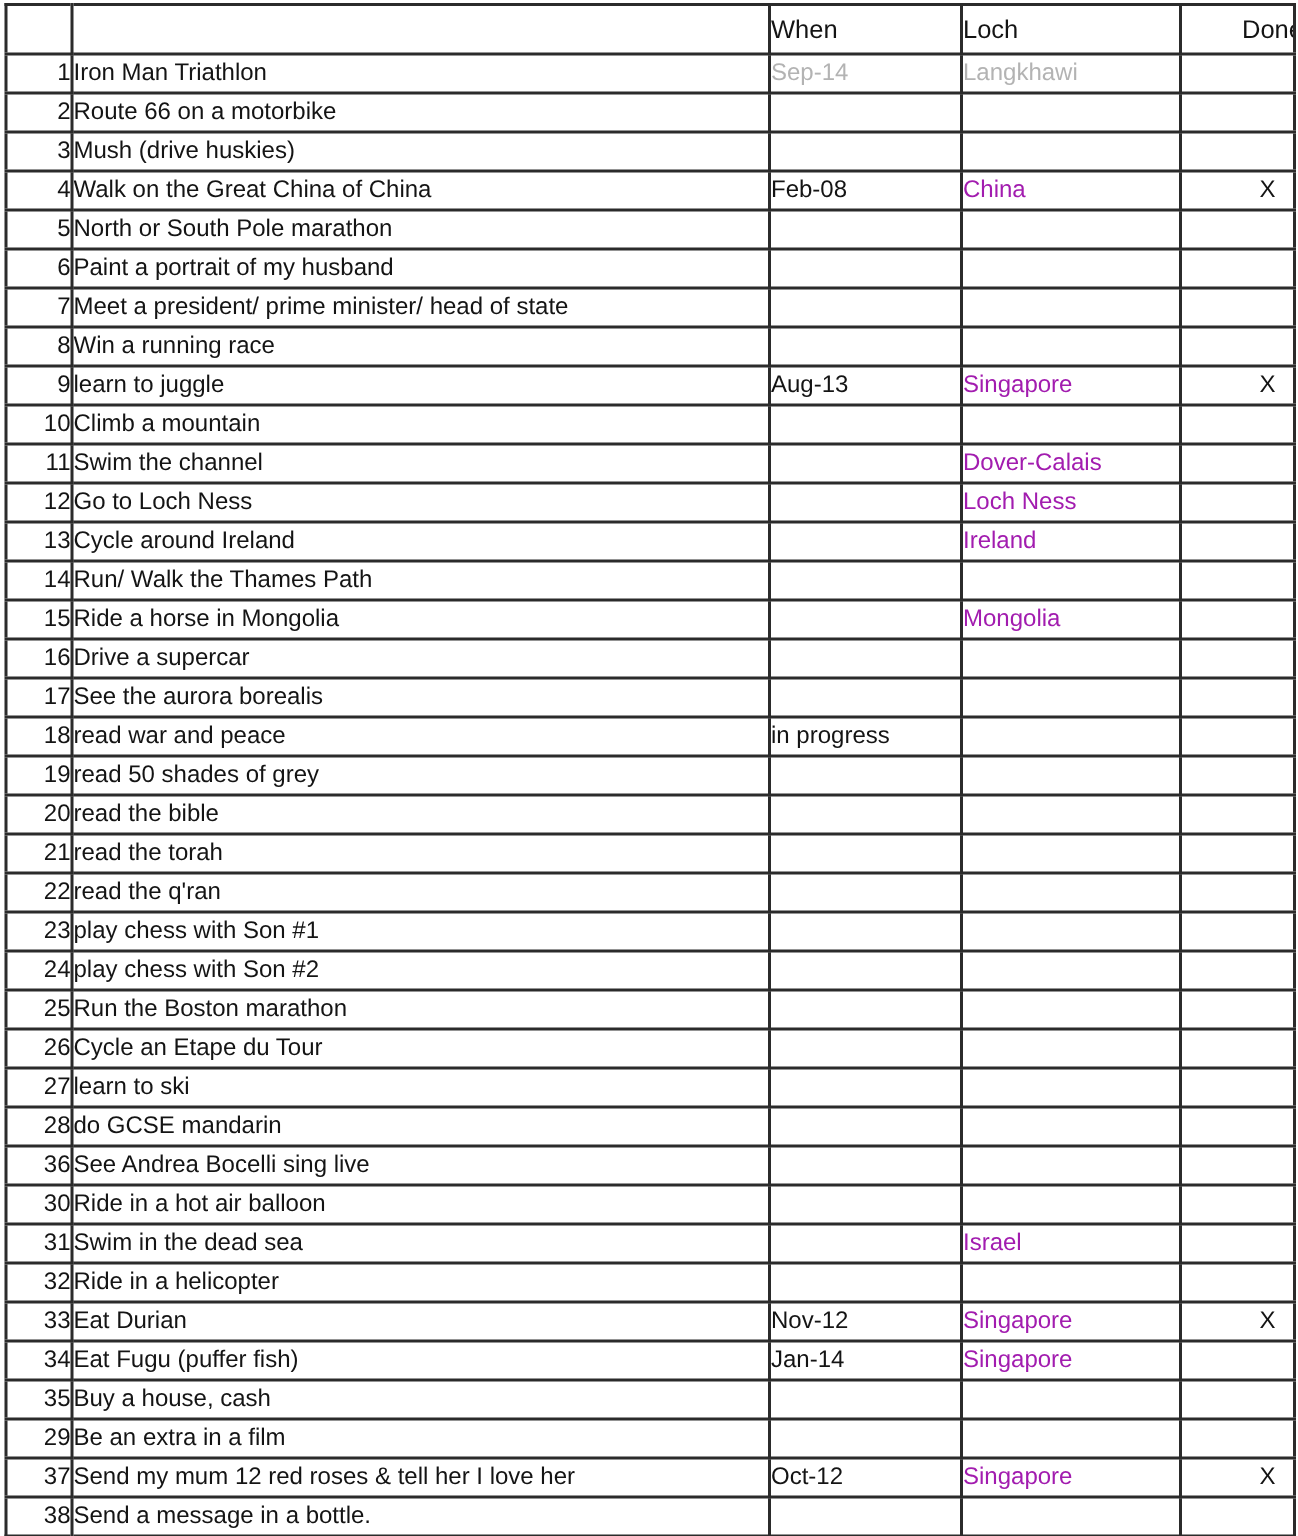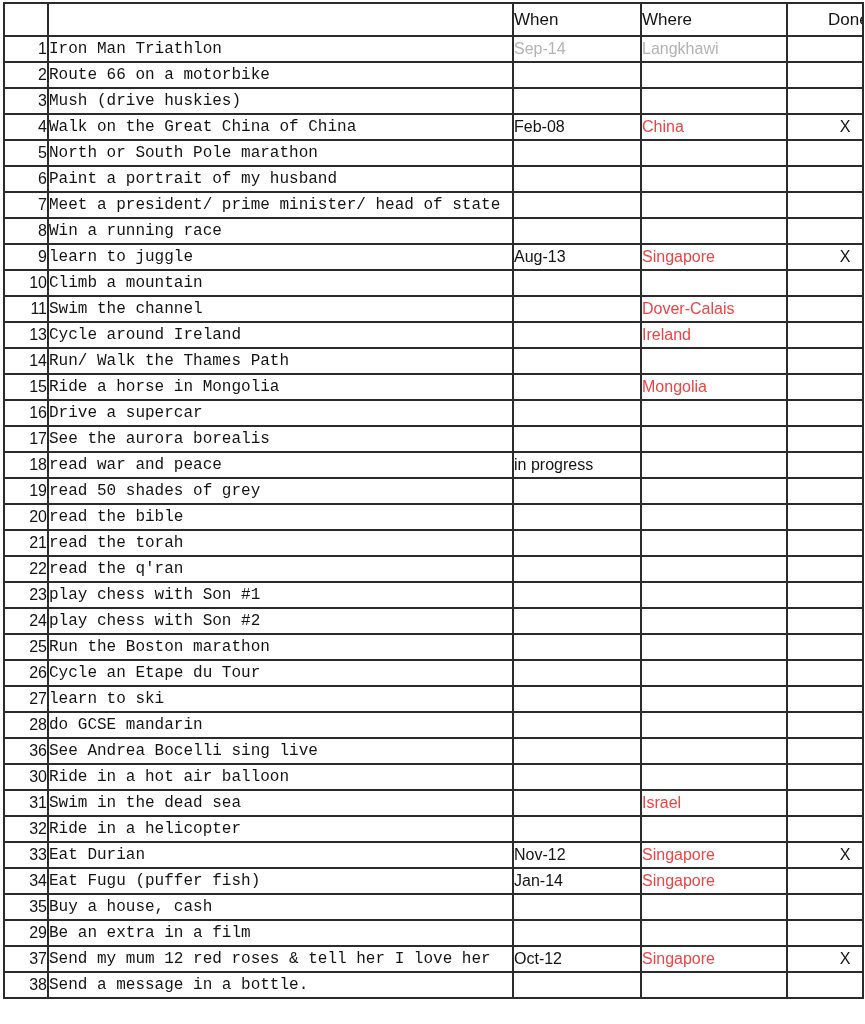--- a/index.html
+++ b/index.html
@@ -71,30 +71,29 @@
   td.num {
     text-align: right;
     padding-right: 9px;
     font-size: 16px;
     color: #141414;
   }
   td.task {
     text-align: left;
     padding-left: 9px;
     color: #141414;
-    font-family: Liberation Mono, monospace;
   }
   td.when {
     padding-right: 9px;
     color: #141414;
   }
   td.where {
     text-align: left;
     padding-left: 9px;
-    color: #ef4444;
+    color: #a21caf;
   }
   td.done {
     text-align: center;
     color: #141414;
   }
 
   
   tr.faded td.when,
   tr.faded td.where,
   tr.faded td.done,
@@ -113,21 +112,21 @@
       <col class="c-task">
       <col class="c-when">
       <col class="c-where">
       <col class="c-done">
     </colgroup>
     <tbody id="grid-body">
         <tr class="header-row">
           <td class="hdr-label"></td>
           <td class="hdr-label"></td>
           <td class="hdr-label">When</td>
-          <td class="hdr-label">Where</td>
+          <td class="hdr-label">Loch</td>
           <td class="hdr-label">Done</td>
         </tr>
         <tr class="faded">
           <td class="num">1</td>
           <td class="task">Iron Man Triathlon</td>
           <td class="when">Sep-14</td>
           <td class="where">Langkhawi</td>
           <td class="done"></td>
         </tr>
         <tr>
@@ -194,20 +193,27 @@
           <td class="done"></td>
         </tr>
         <tr>
           <td class="num">11</td>
           <td class="task">Swim the channel</td>
           <td class="when"></td>
           <td class="where">Dover-Calais</td>
           <td class="done"></td>
         </tr>
         <tr>
+          <td class="num">12</td>
+          <td class="task">Go to Loch Ness</td>
+          <td class="when"></td>
+          <td class="where">Loch Ness</td>
+          <td class="done"></td>
+        </tr>
+        <tr>
           <td class="num">13</td>
           <td class="task">Cycle around Ireland</td>
           <td class="when"></td>
           <td class="where">Ireland</td>
           <td class="done"></td>
         </tr>
         <tr>
           <td class="num">14</td>
           <td class="task">Run/ Walk the Thames Path</td>
           <td class="when"></td>

